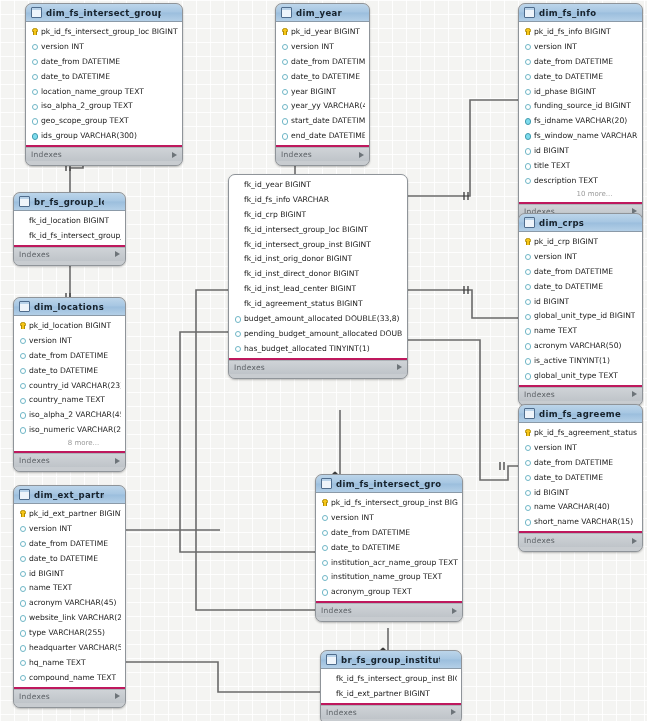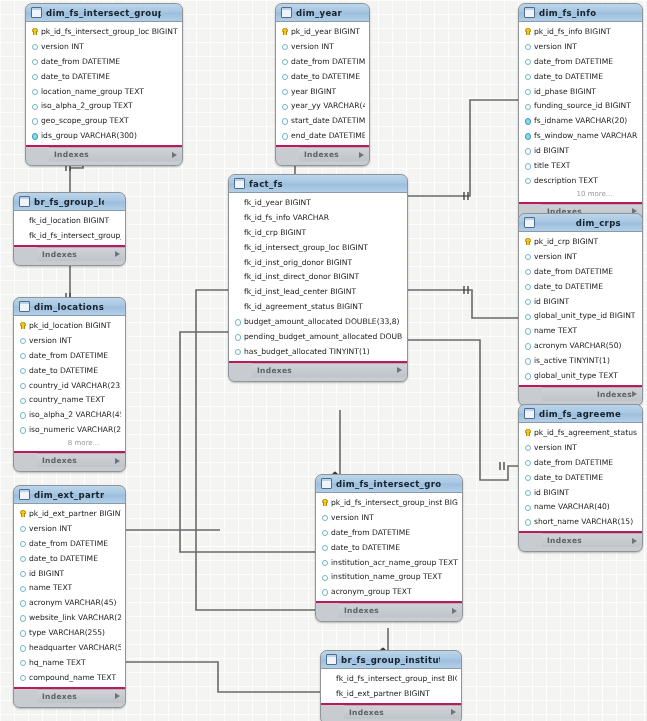--- a/index.html
+++ b/index.html
@@ -107,23 +107,22 @@
   }
   .row .cname{overflow:hidden;text-overflow:clip;}
   .more{
     text-align:center;font-size:7px;color:#9a9a9a;
     height:12px;line-height:12px;padding-left:28px;
   }
   .idx{
     height:13px;display:flex;align-items:center;
     padding:0 5px;
     background:linear-gradient(to bottom,#cfd3d7,#bfc4c9);
-    font-size:7.5px;color:#5c6166;font-weight:bold;letter-spacing:.3px;
+    font-size:7.5px;color:#5c6166;font-weight:normal;letter-spacing:.3px;
     border-top:1px solid #aeb3b8;
-    margin-left:23px;
   }
   .idx .lbl{flex:1 1 auto;}
   .idx .arrow{
     width:0;height:0;
     border-top:3.5px solid transparent;
     border-bottom:3.5px solid transparent;
     border-left:5px solid #6d7479;
   }
   .tbl .foot{height:4px;background:#c8ccd0;}
 </style>
@@ -358,44 +357,43 @@
           <span class="cname">fk_id_fs_intersect_group_loc BI...</span>
         </div>
       </div>
       <div class="idx">
         <span class="lbl">Indexes</span>
         <span class="arrow"></span>
       </div>
       <div class="foot"></div>
     </div>
     <div class="tbl" style="left: 228px; top: 174px; width: 180px;">
-      <div class="hdr">
-        <span class="tico"></span>
-        <span class="tname">fact_fs</span>
-        <span class="caret"></span>
-      </div>
       <div class="cols">
         <div class="row">
           <span class="glyph none"></span>
           <span class="cname">fk_id_year BIGINT</span>
         </div>
         <div class="row">
           <span class="glyph none"></span>
           <span class="cname">fk_id_fs_info VARCHAR</span>
         </div>
         <div class="row">
           <span class="glyph none"></span>
           <span class="cname">fk_id_crp BIGINT</span>
         </div>
         <div class="row">
           <span class="glyph none"></span>
           <span class="cname">fk_id_intersect_group_loc BIGINT</span>
         </div>
         <div class="row">
           <span class="glyph none"></span>
+          <span class="cname">fk_id_intersect_group_inst BIGINT</span>
+        </div>
+        <div class="row">
+          <span class="glyph none"></span>
           <span class="cname">fk_id_inst_orig_donor BIGINT</span>
         </div>
         <div class="row">
           <span class="glyph none"></span>
           <span class="cname">fk_id_inst_direct_donor BIGINT</span>
         </div>
         <div class="row">
           <span class="glyph none"></span>
           <span class="cname">fk_id_inst_lead_center BIGINT</span>
         </div>
@@ -415,21 +413,21 @@
           <span class="glyph col"></span>
           <span class="cname">has_budget_allocated TINYINT(1)</span>
         </div>
       </div>
       <div class="idx">
         <span class="lbl">Indexes</span>
         <span class="arrow"></span>
       </div>
       <div class="foot"></div>
     </div>
-    <div class="tbl" style="left: 518px; top: 213px; width: 125px; text-align: right;">
+    <div class="tbl" style="left: 518px; top: 213px; width: 125px;">
       <div class="hdr">
         <span class="tico"></span>
         <span class="tname">dim_crps</span>
         <span class="caret"></span>
       </div>
       <div class="cols">
         <div class="row">
           <span class="glyph pk"></span>
           <span class="cname">pk_id_crp BIGINT</span>
         </div>

